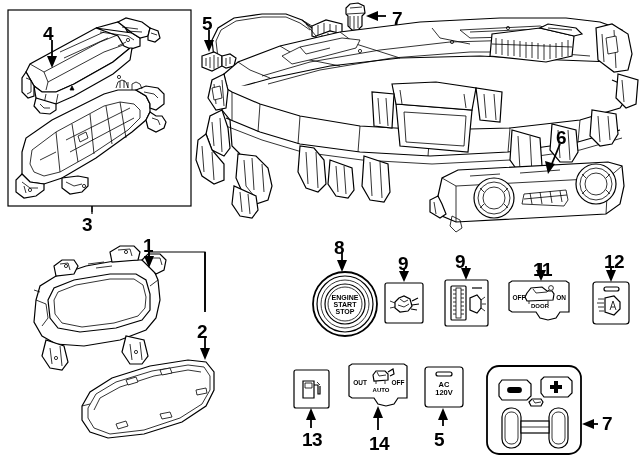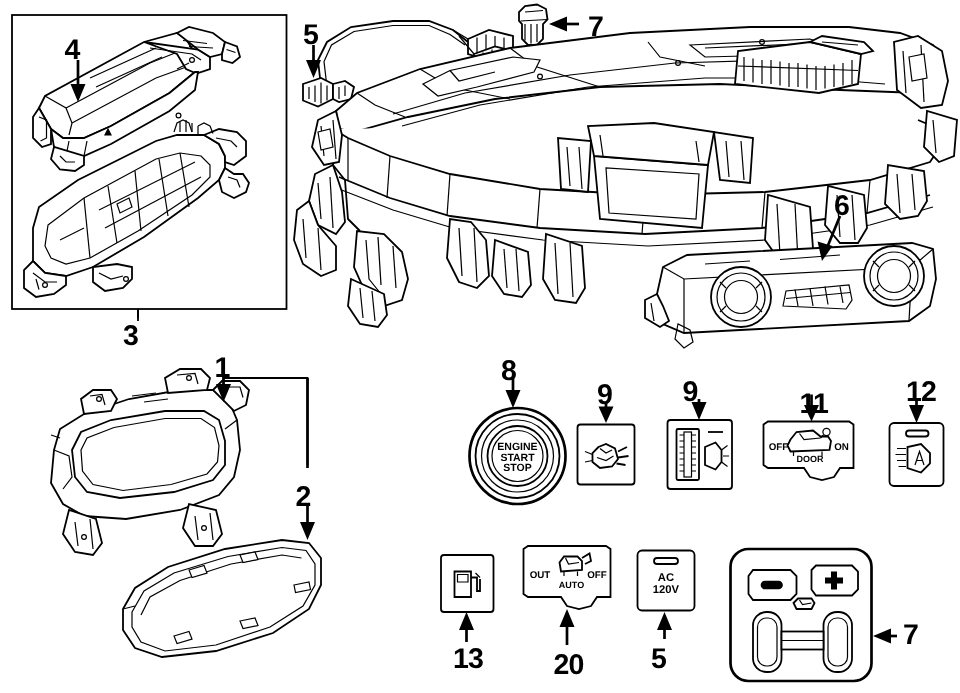--- a/index.html
+++ b/index.html
@@ -516,17 +516,17 @@
   <div class="callout" style="left:43px;  top:24px;">4</div>
   <div class="callout" style="left:202px; top:14px;">5</div>
   <div class="callout" style="left:556px; top:128px;">6</div>
   <div class="callout" style="left:392px; top:9px;">7</div>
   <div class="callout" style="left:334px; top:238px;">8</div>
   <div class="callout" style="left:398px; top:254px;">9</div>
   <div class="callout" style="left:455px; top:252px;">9</div>
   <div class="callout" style="left:533px; top:260px;">11</div>
   <div class="callout" style="left:604px; top:252px;">12</div>
   <div class="callout" style="left:302px; top:430px;">13</div>
-  <div class="callout" style="left:369px; top:434px;">20</div>
+  <div class="callout" style="left:369px; top:434px;">14</div>
   <div class="callout" style="left:434px; top:430px;">5</div>
   <div class="callout" style="left:602px; top:414px;">7</div>
 
 </div>
 
 </body></html>

